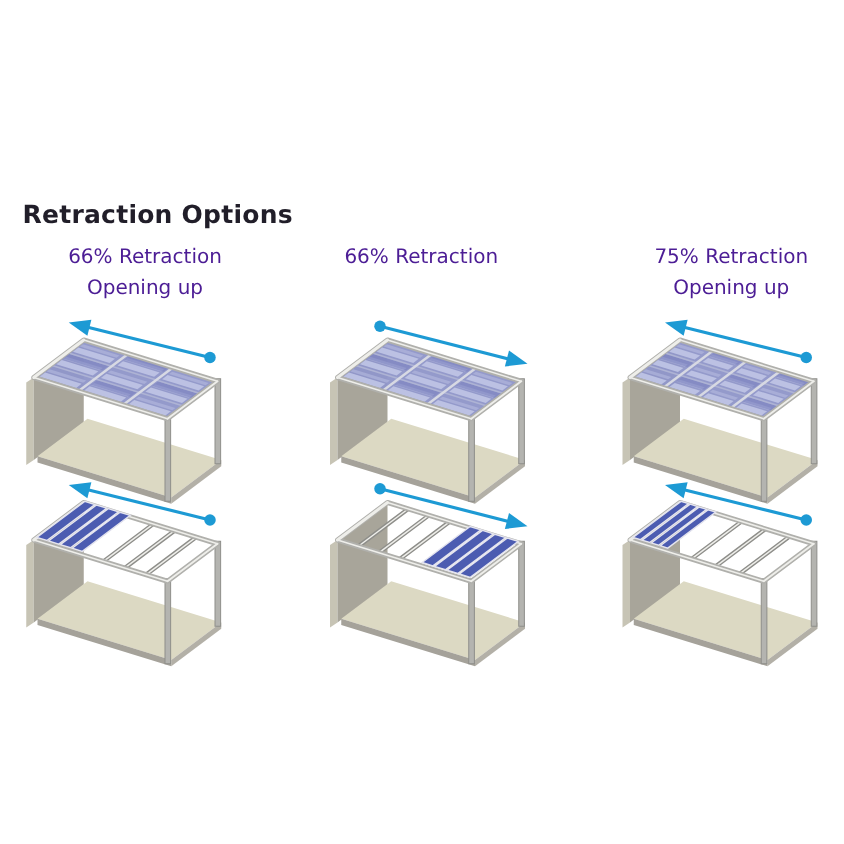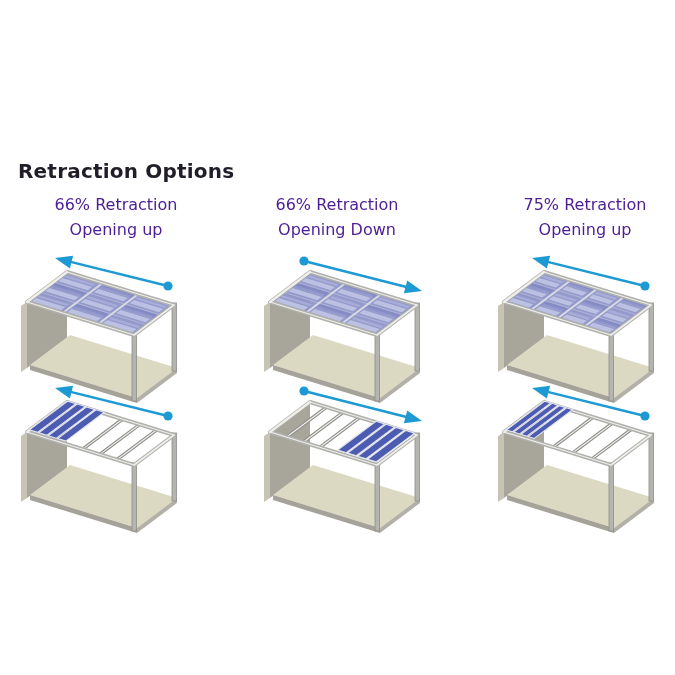--- a/index.html
+++ b/index.html
@@ -24,21 +24,20 @@
 <div class="canvas">
 
   <div class="page-title">Retraction Options</div>
 
   <div class="col-header" style="left:16px">
     <div>66% Retraction</div>
     <div>Opening up</div>
   </div>
   <div class="col-header" style="left:237px">
     <div>66% Retraction</div>
-    <div>Opening Down</div>
   </div>
   <div class="col-header" style="left:485px">
     <div>75% Retraction</div>
     <div>Opening up</div>
   </div>
 
   <figure class="cell" style="left:5px;top:252px">
       <svg width="210" height="128" viewBox="0 0 210 128" role="img">
         <g>
           <polygon points="16.0,54.0 22.0,50.0 22.0,116.0 16.0,120.0" fill="#c7c4b5"></polygon>

